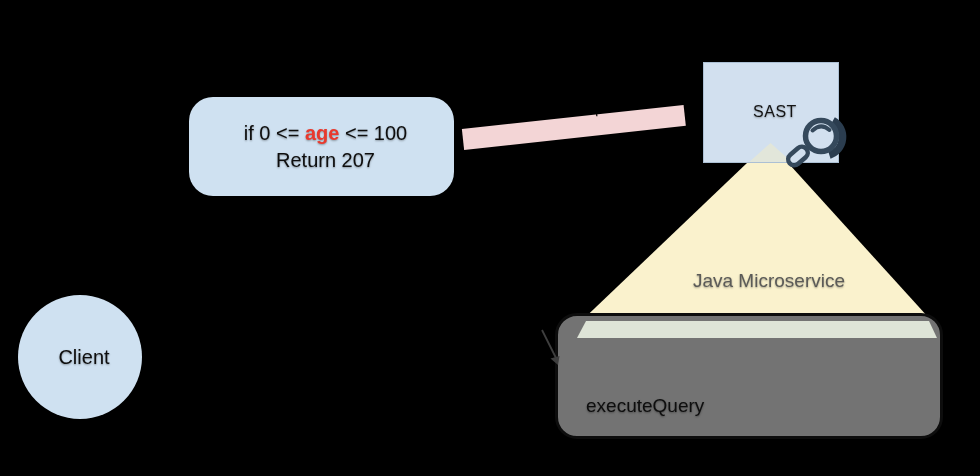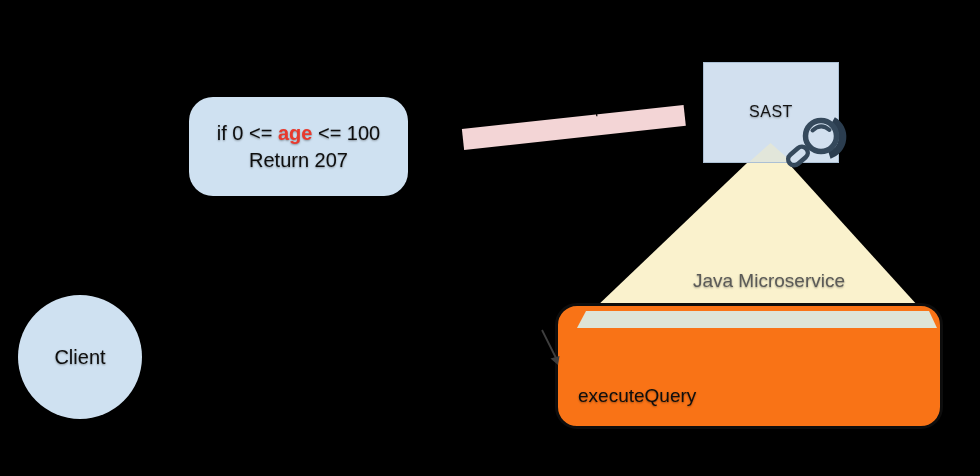--- a/index.html
+++ b/index.html
@@ -24,21 +24,21 @@
 
   
   .client{
     left:18px;top:295px;width:124px;height:124px;border-radius:50%;
     background:#cfe1f1;display:flex;align-items:center;justify-content:center;
     font-size:20px;z-index:2;
   }
 
   
   .fix-box{
-    left:189px;top:97px;width:219px;height:99px;border-radius:24px;
+    left:189px;top:97px;width:265px;height:99px;border-radius:24px;
     background:#cfe1f1;z-index:2;
     display:flex;flex-direction:column;align-items:center;justify-content:center;
     font-size:20px;line-height:27px;text-align:center;
   }
   .hl{color:#e9392d;font-weight:bold;}
 
   
   .sast-box{
     left:703px;top:62px;width:136px;height:101px;
     background:#d2e0ef;border:1px solid rgba(140,165,190,.55);
@@ -48,22 +48,22 @@
     position:absolute;left:0;top:40px;width:100%;text-align:center;
     font-size:16px;letter-spacing:.5px;color:#141414;
   }
   .sast-beam-tip{
     position:absolute;left:43px;top:80px;width:47px;height:21px;
     background:#e2e6da;clip-path:polygon(50% 0,0 100%,100% 100%);
   }
 
   
   .query-box{
-    left:555px;top:303px;width:388px;height:126px;border-radius:22px;
-    background:#f97316;border:3px solid #0d0d0d;z-index:2;overflow:hidden;
+    left:555px;top:313px;width:388px;height:126px;border-radius:22px;
+    background:#737373;border:3px solid #0d0d0d;z-index:2;overflow:hidden;
   }
   .query-beam-overlay{
     position:absolute;left:0;top:0;width:100%;height:100%;
     background:#dee4d7;
     clip-path:polygon(28px 5px, 371px 5px, 379px 22px, 19px 22px);
   }
   .query-text{
     position:absolute;left:20px;top:20px;
     font-size:19px;line-height:28px;white-space:pre;
   }
@@ -74,21 +74,21 @@
     transform:rotate(-6.2deg);transform-origin:left center;z-index:2;
   }
   .connector-label{
     position:absolute;left:50%;top:-14px;transform:translateX(-50%);
     font-size:14px;color:#000;white-space:nowrap;
   }
 
   .arrow-svg{left:536px;top:324px;z-index:3;}
   .magnifier-svg{left:775px;top:100px;z-index:4;}
 
-  .soft{text-shadow:0 1px 2px rgba(0,0,0,.35);}
+  .soft{text-shadow:0 1px 2px rgba(0,0,0,.35);padding-left:8px;}
 </style>
 </head>
 <body>
 
 <div class="canvas">
 
   <div class="abs beam"></div>
   <div class="abs beam-label soft">Java Microservice</div>
 
   <div class="abs client soft">

